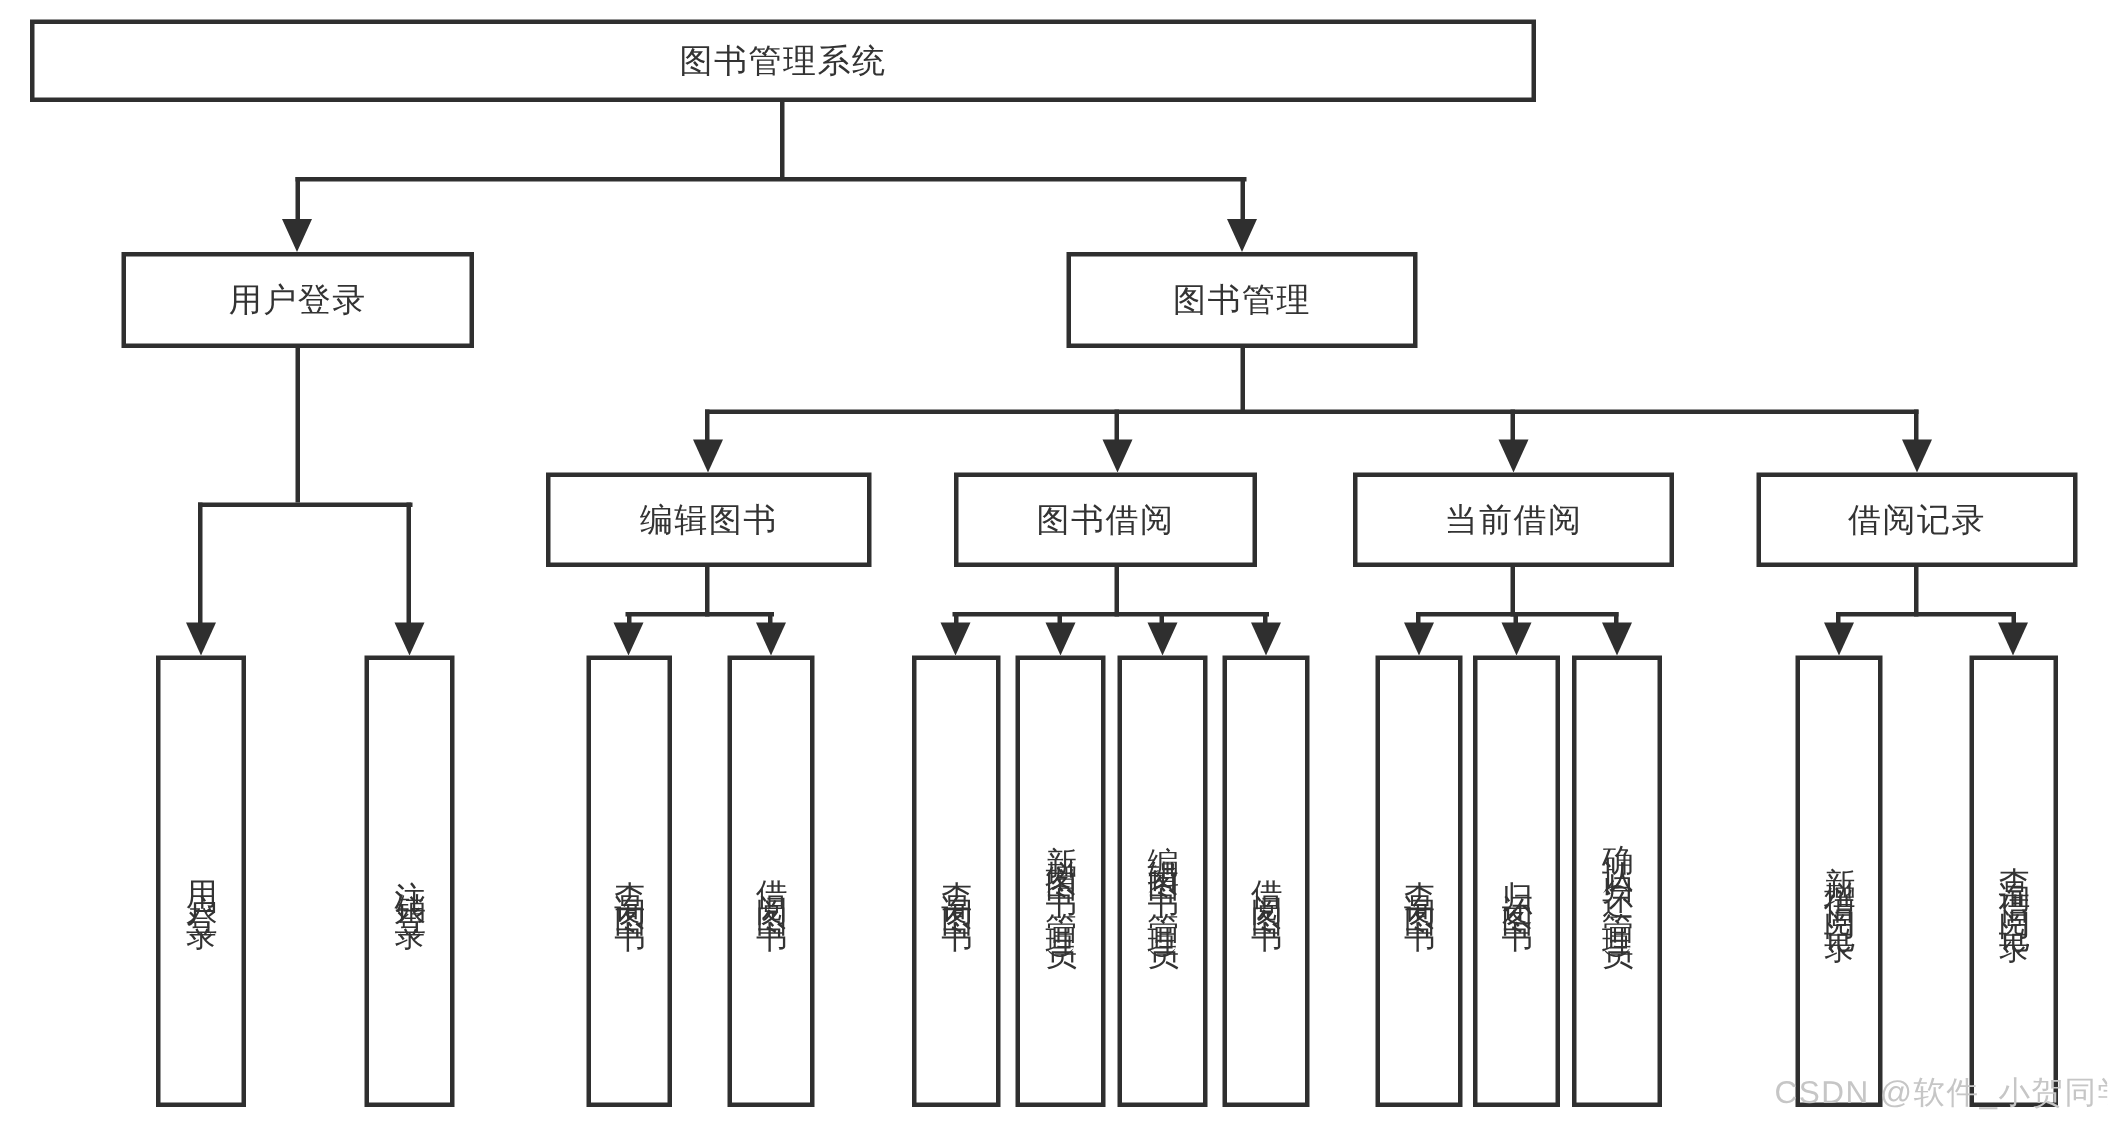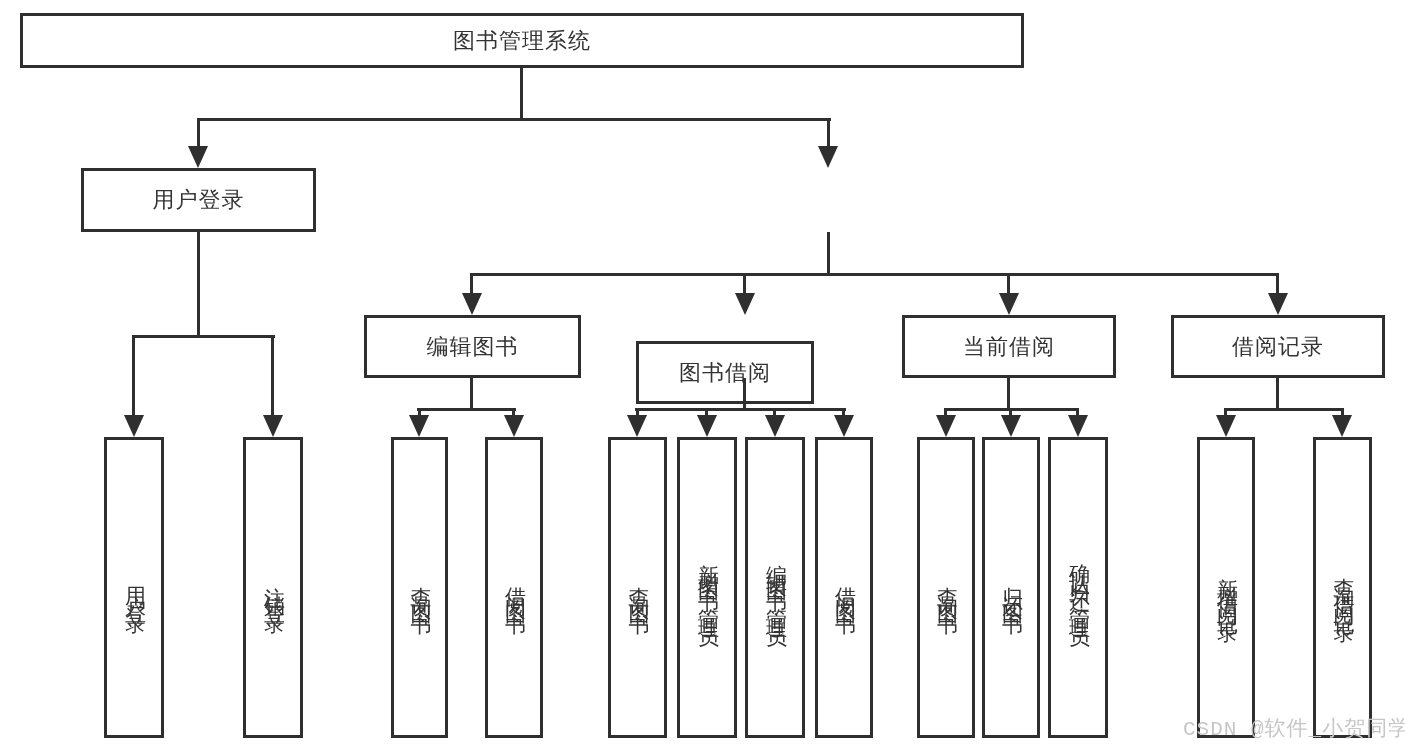--- a/index.html
+++ b/index.html
@@ -7,21 +7,21 @@
     --text:#333333;
     --watermark:#c6c6c6;
     --background:#ffffff;
   }
   html,body{margin:0;padding:0;background:var(--background);}
   .canvas{
     position:relative;
     width:1405px;height:747px;
     background:var(--background);
     overflow:hidden;
-    font-family:Liberation Mono, monospace;
+    font-family:Liberation Sans, sans-serif;
     color:var(--text);
   }
   .box{
     position:absolute;
     box-sizing:border-box;
     border:3px solid var(--line);
     background:#ffffff;
     display:flex;
     align-items:center;
     justify-content:center;
@@ -65,20 +65,23 @@
   <div class="vline" style="left:520px;top:68px;height:50px;"></div>
   <div class="hline" style="left:197px;top:118px;width:634px;"></div>
   <div class="vline" style="left:197px;top:118px;height:34px;"></div>
   <div class="arrow" style="left:188px;top:146px;"></div>
   <div class="vline" style="left:827px;top:118px;height:34px;"></div>
   <div class="arrow" style="left:818px;top:146px;"></div>
 
   <div class="box" style="left:81px;top:168px;width:235px;height:64px;">
     <span class="hlabel">用户登录</span>
   </div>
+  <div class="box" style="left:711px;top:168px;width:234px;height:64px;">
+    <span class="hlabel">图书管理</span>
+  </div>
 
   <div class="vline" style="left:197px;top:232px;height:103px;"></div>
   <div class="hline" style="left:132px;top:335px;width:143px;"></div>
   <div class="vline" style="left:132px;top:335px;height:82px;"></div>
   <div class="arrow" style="left:124px;top:415px;"></div>
   <div class="vline" style="left:271px;top:335px;height:82px;"></div>
   <div class="arrow" style="left:263px;top:415px;"></div>
 
   <div class="vline" style="left:827px;top:232px;height:44px;"></div>
   <div class="hline" style="left:470px;top:273px;width:809px;"></div>
@@ -87,21 +90,21 @@
   <div class="vline" style="left:743px;top:273px;height:22px;"></div>
   <div class="arrow" style="left:735px;top:293px;"></div>
   <div class="vline" style="left:1007px;top:273px;height:22px;"></div>
   <div class="arrow" style="left:999px;top:293px;"></div>
   <div class="vline" style="left:1276px;top:273px;height:22px;"></div>
   <div class="arrow" style="left:1268px;top:293px;"></div>
 
   <div class="box" style="left:364px;top:315px;width:217px;height:63px;">
     <span class="hlabel">编辑图书</span>
   </div>
-  <div class="box" style="left:636px;top:315px;width:178px;height:63px;margin-top:26px;">
+  <div class="box" style="left:636px;top:315px;width:202px;height:63px;">
     <span class="hlabel">图书借阅</span>
   </div>
   <div class="box" style="left:902px;top:315px;width:214px;height:63px;justify-content:center;">
     <span class="hlabel">当前借阅</span>
   </div>
   <div class="box" style="left:1171px;top:315px;width:214px;height:63px;">
     <span class="hlabel">借阅记录</span>
   </div>
 
   <div class="vline" style="left:470px;top:378px;height:33px;"></div>

